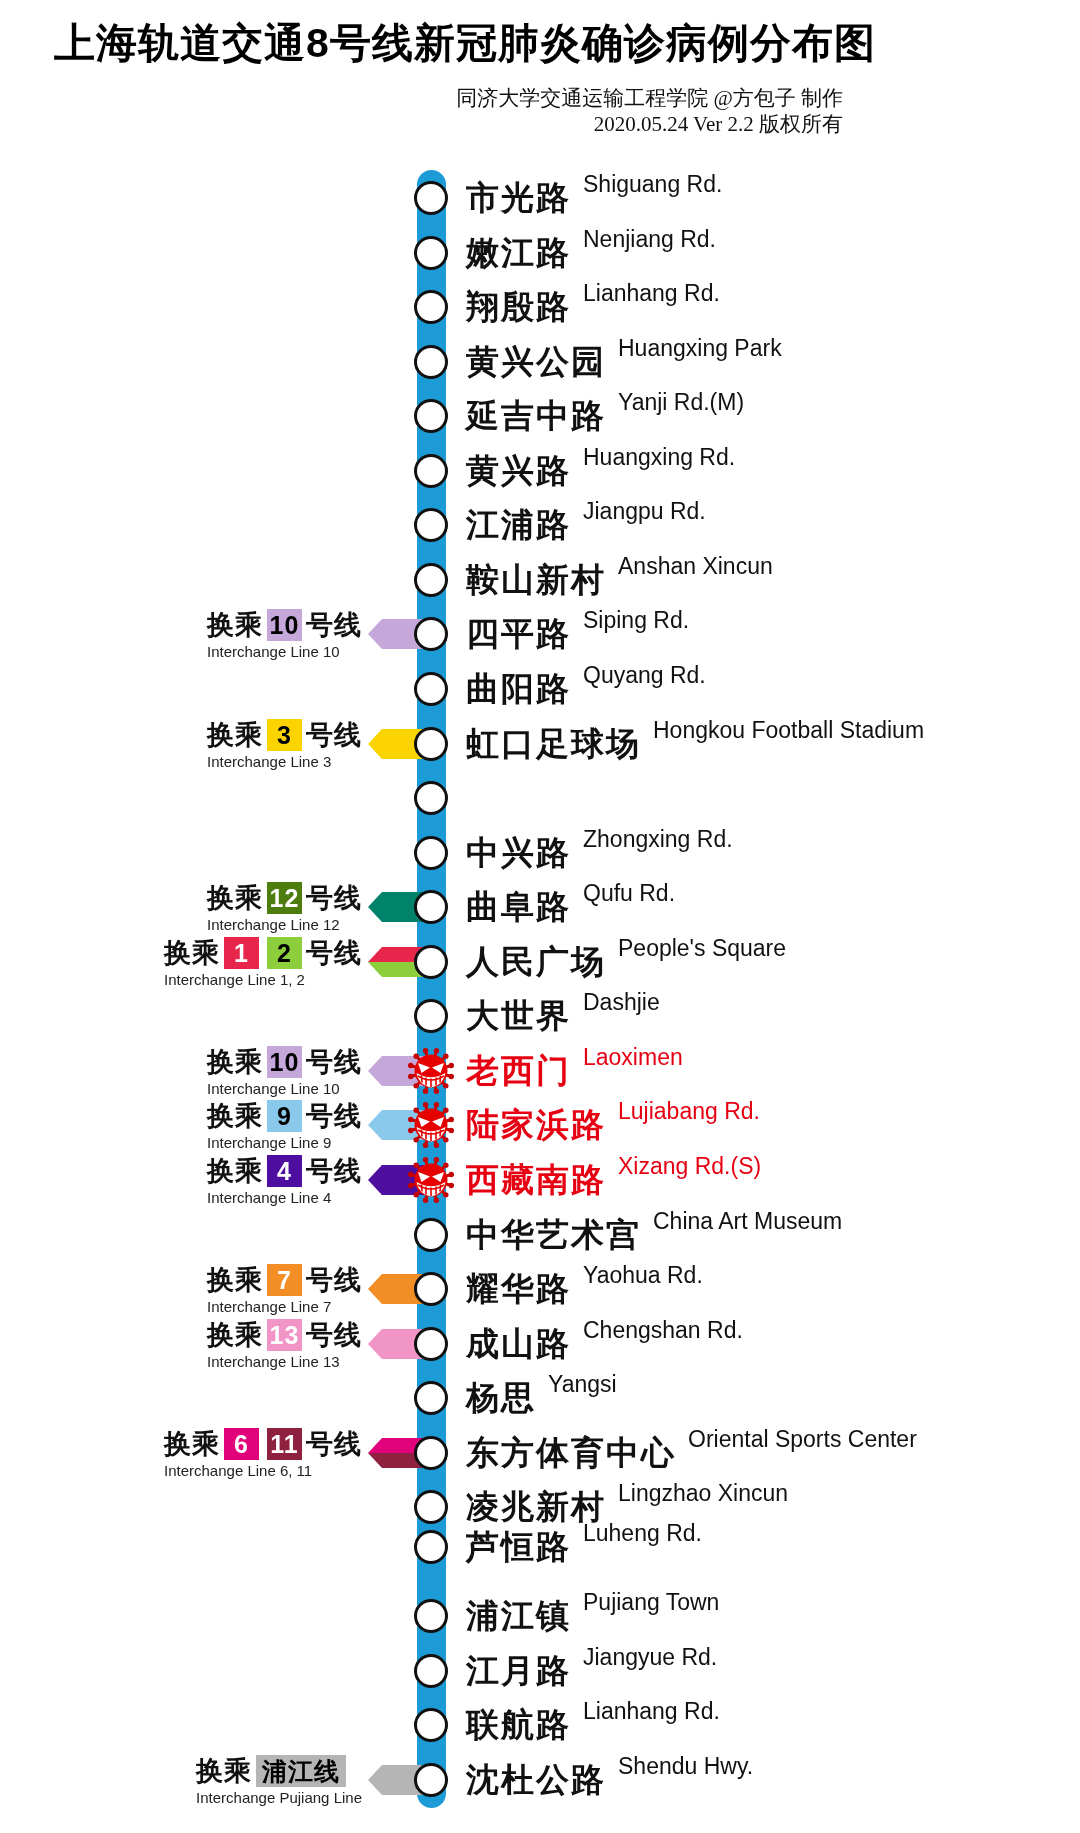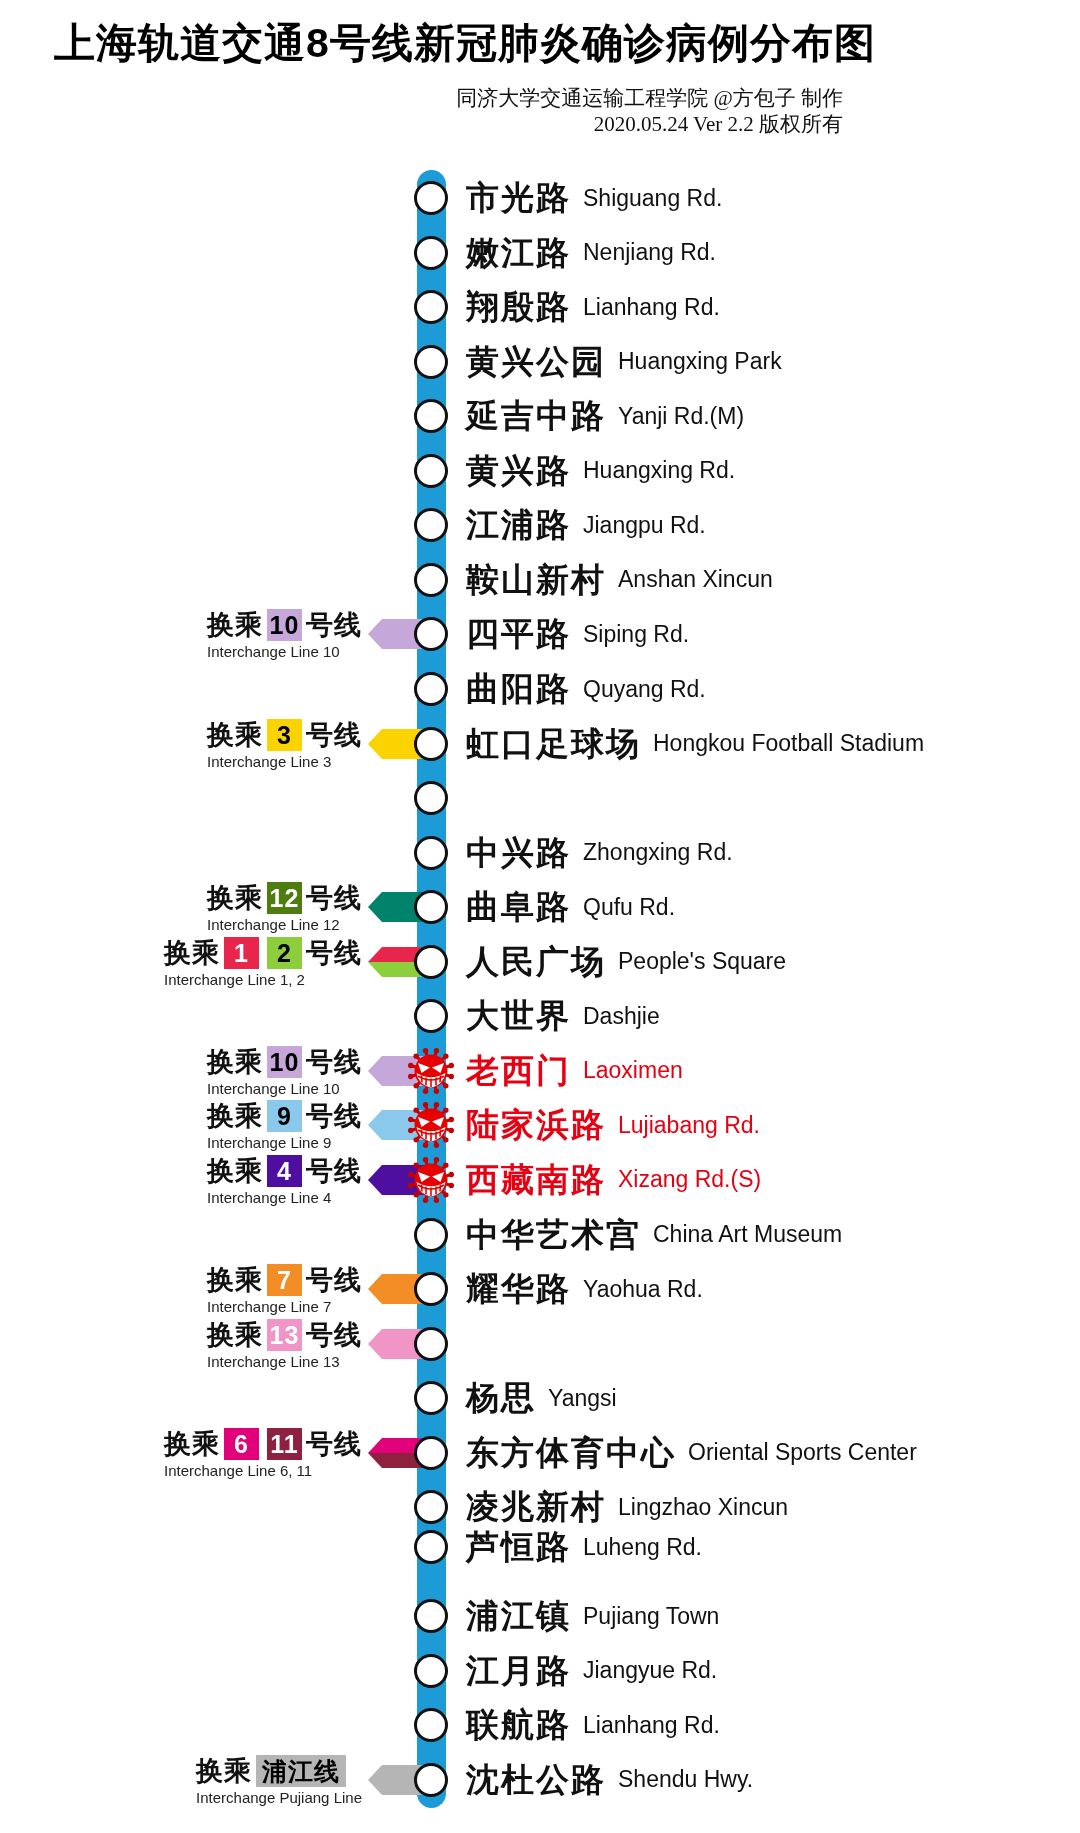--- a/index.html
+++ b/index.html
@@ -16,21 +16,21 @@
   .metro-line{position:absolute;left:417px;top:170px;width:29px;height:1638px;
               border-radius:15px;z-index:1;}
 
   .station-row{position:absolute;left:0;width:1080px;height:54px;}
   .marker-circle{position:absolute;left:414px;top:10px;width:34px;height:34px;
                  background:#fff;border:3px solid #101010;border-radius:50%;
                  box-sizing:border-box;z-index:3;}
   .virus{position:absolute;left:407px;top:3px;z-index:3;}
 
   .labels{position:absolute;left:466px;top:0;height:54px;display:flex;
-          align-items:center;white-space:nowrap;z-index:4;}
+          align-items:flex-start;white-space:nowrap;z-index:4;}
   .zh{font-size:33px;font-weight:700;line-height:54px;color:#111;letter-spacing:2px;}
   .en{font-size:23px;margin-left:12px;color:#111;}
   .infected .zh,.infected .en{color:#E60012;}
 
   .ic-label{position:absolute;right:718px;top:0;display:flex;flex-direction:column;
             align-items:flex-start;z-index:4;}
   .ic-line1{font-size:27px;font-weight:700;color:#111;line-height:36px;display:flex;
             align-items:center;white-space:nowrap;letter-spacing:1px;}
   .line-badge{display:inline-block;min-width:31px;height:32px;line-height:32px;
               text-align:center;font-size:25px;font-weight:700;margin:0 4px;padding:0 2px;}
@@ -376,20 +376,24 @@
             <span>换乘</span>
             <span class="line-badge" style="background: rgb(240, 149, 198); color: rgb(255, 255, 255);">13</span>
             <span>号线</span>
           </div>
           <div class="ic-line2">Interchange Line 13</div>
         </div>
         <svg width="62" height="30" viewBox="0 0 62 30" class="arrow">
           <polygon points="0,15 14,0 62,0 62,30 14,30" fill="#F095C6"></polygon>
         </svg>
         <div class="marker-circle"></div>
+        <div class="labels">
+          <span class="zh">成山路</span>
+          <span class="en">Chengshan Rd.</span>
+        </div>
       </div>
       <div class="station-row" style="top: 1371.1px;">
         <div class="marker-circle"></div>
         <div class="labels">
           <span class="zh">杨思</span>
           <span class="en">Yangsi</span>
         </div>
       </div>
       <div class="station-row" style="top: 1425.6px;">
         <div class="ic-label">

